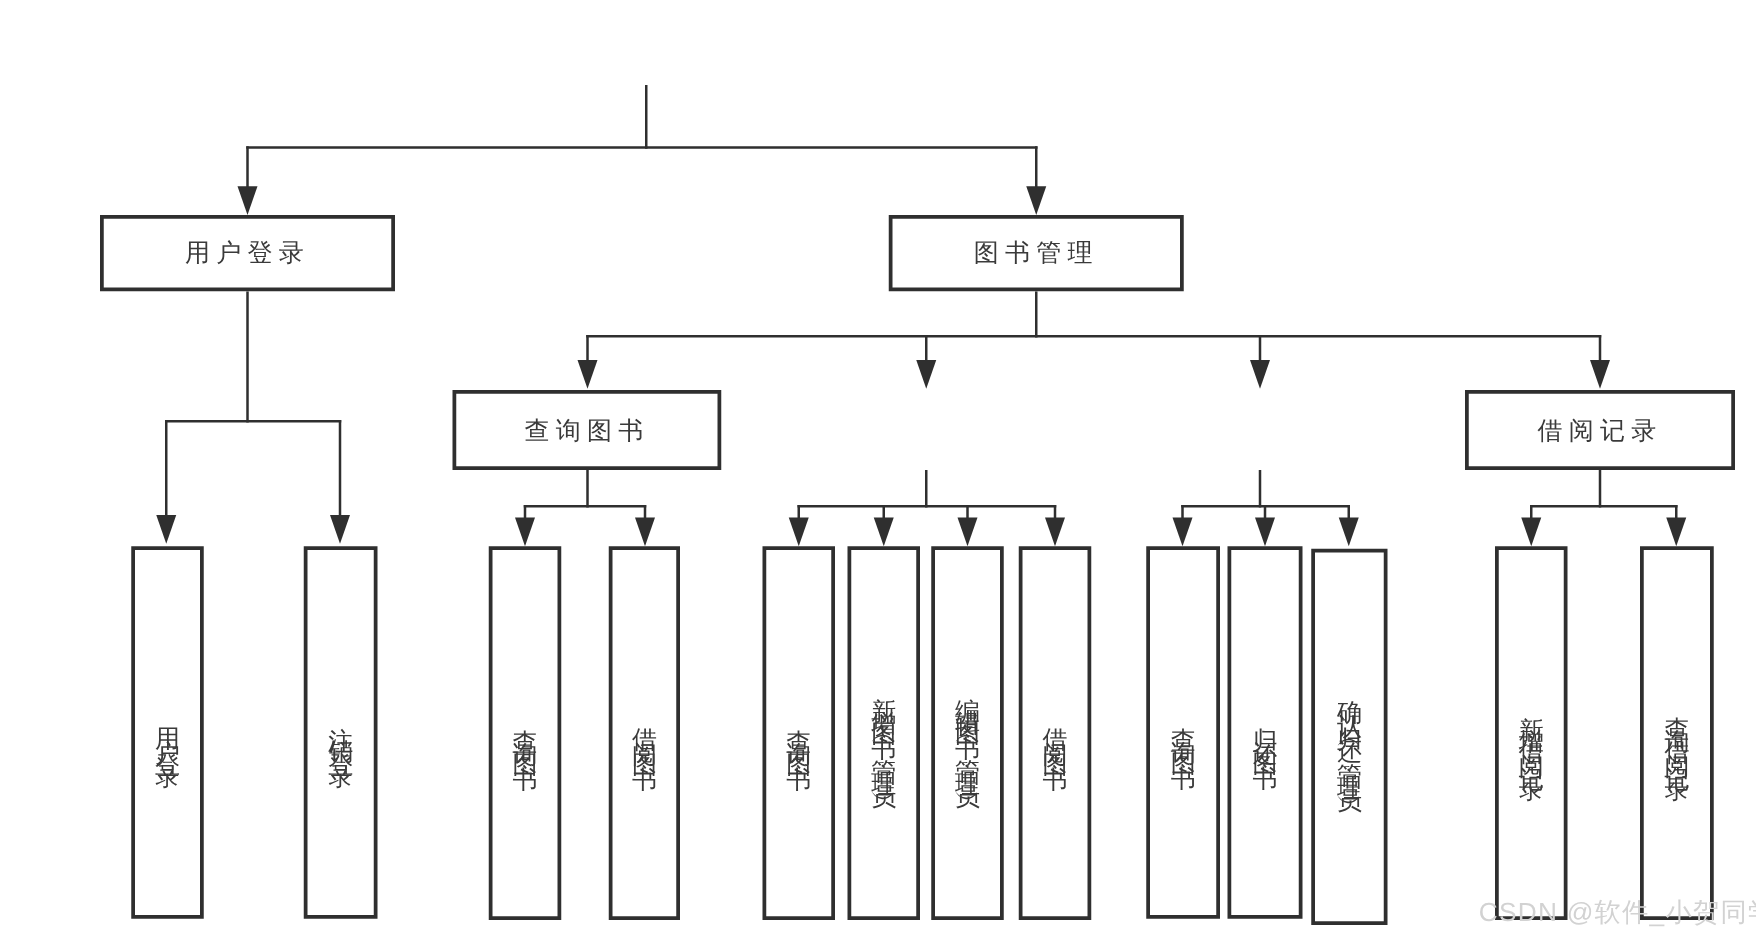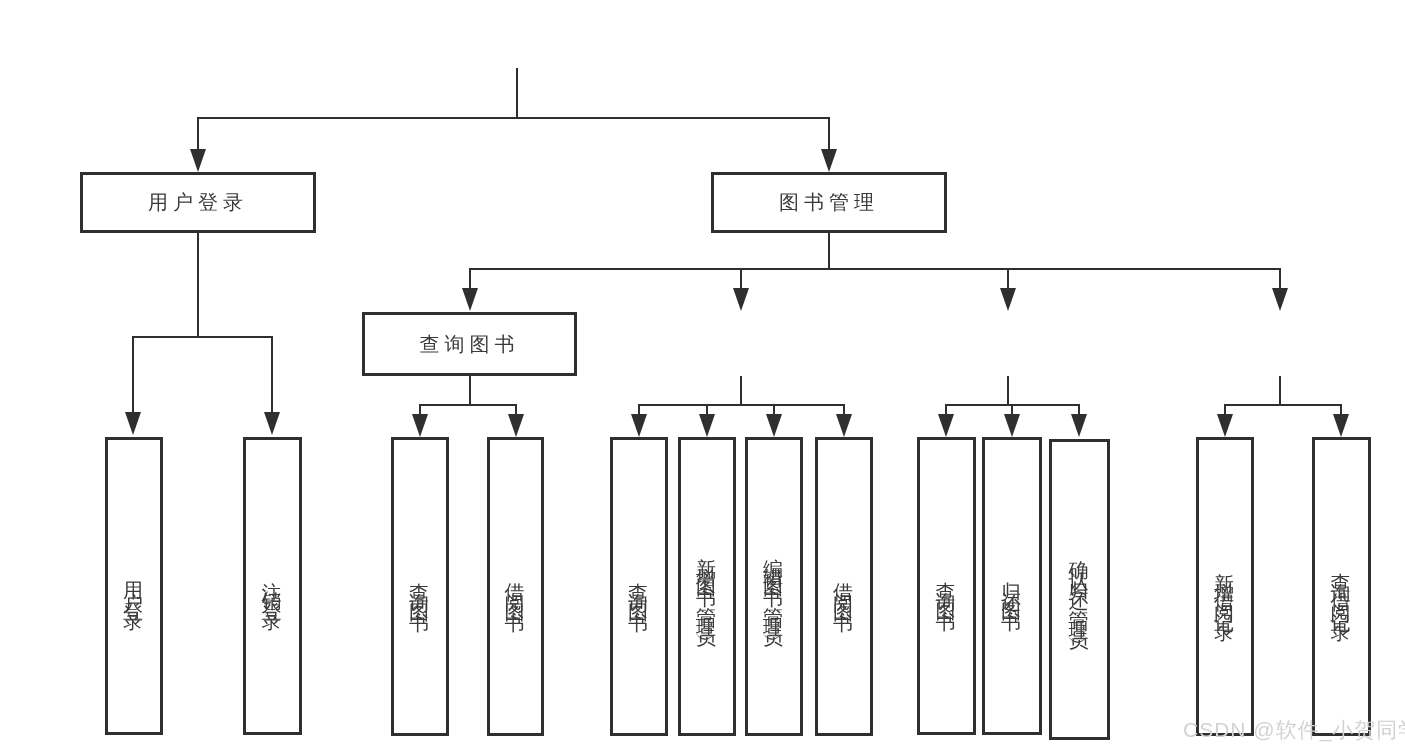--- a/index.html
+++ b/index.html
@@ -100,20 +100,21 @@
   <div class="vline" style="left:1224px;top:404px;height:11px"></div>
   <div class="arrowhead" style="left:1217px;top:414px"></div>
   <div class="vline" style="left:1340px;top:404px;height:11px"></div>
   <div class="arrowhead" style="left:1333px;top:414px"></div>
 
 
   <div class="hbox" style="left:80px;top:172px;width:236px;height:61px">用户登录</div>
   <div class="hbox" style="left:711px;top:172px;width:236px;height:61px">图书管理</div>
 
   <div class="hbox" style="left:362px;top:312px;width:215px;height:64px">查询图书</div>
+  <div class="hbox" style="left:1172px;top:312px;width:216px;height:64px">借阅记录</div>
 
   <div class="vbox" style="left:105px;top:437px;width:58px;height:298px">用户登录</div>
   <div class="vbox" style="left:243px;top:437px;width:59px;height:298px">注销登录</div>
 
   <div class="vbox" style="left:391px;top:437px;width:58px;height:299px">查询图书</div>
   <div class="vbox" style="left:487px;top:437px;width:57px;height:299px">借阅图书</div>
 
   <div class="vbox" style="left:610px;top:437px;width:58px;height:299px">查询图书</div>
   <div class="vbox" style="left:678px;top:437px;width:58px;height:299px">新增图书（管理员）</div>
   <div class="vbox" style="left:745px;top:437px;width:58px;height:299px">编辑图书（管理员）</div>

